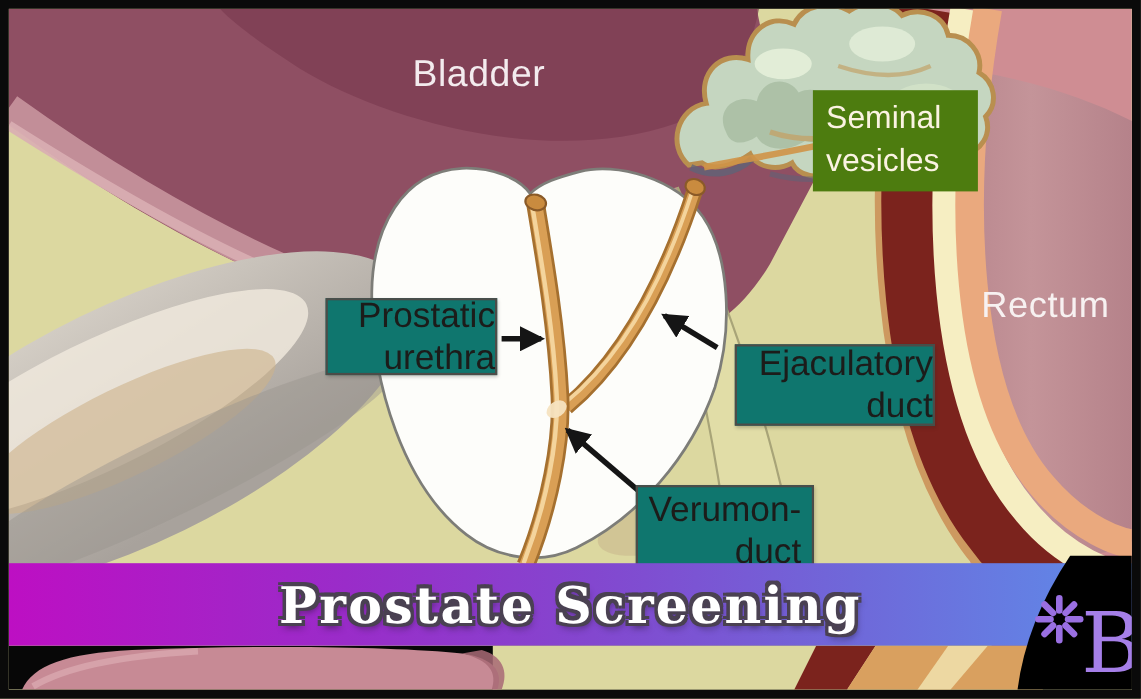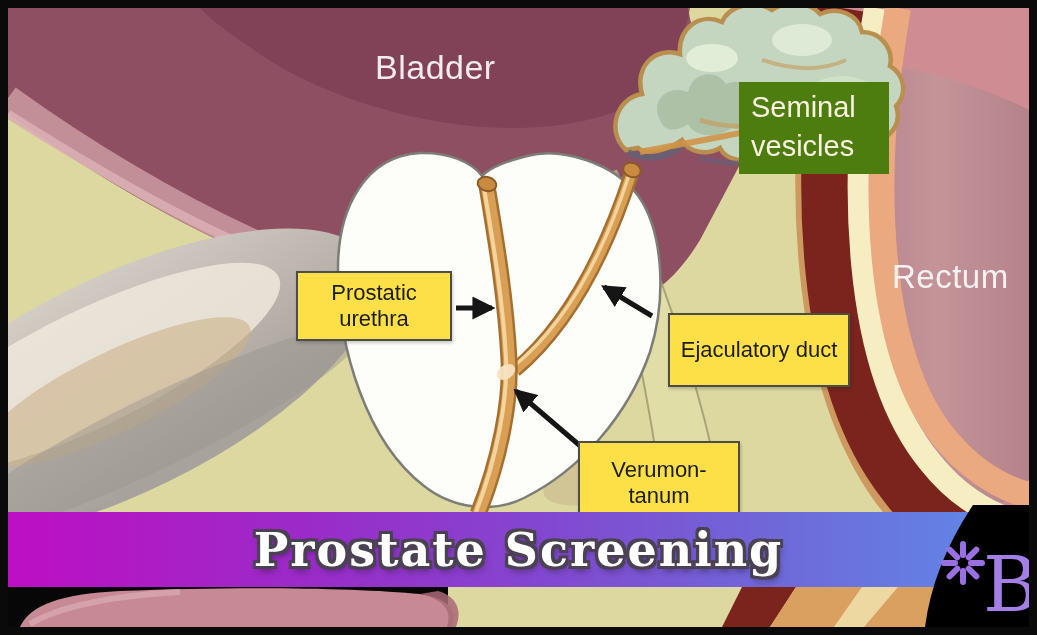--- a/index.html
+++ b/index.html
@@ -6,22 +6,22 @@
   .frame{position:relative;width:1037px;height:635px;background:#0a0a0a;overflow:hidden;
          font-family:"Liberation Sans",sans-serif;}
   .canvas{position:absolute;left:8px;top:8px;width:1021px;height:619px;overflow:hidden;background:#dcd8a0;}
   svg{display:block;}
   .illustration{position:absolute;left:0;top:0;z-index:1;}
 
   
   .plain-label{position:absolute;z-index:2;color:#f3ebee;font-weight:400;letter-spacing:.5px;}
   .lbl-bladder{left:367px;top:40px;font-size:34px;}
   .lbl-rectum{left:884px;top:250px;font-size:33px;color:#f7f1f1;}
-  .box-label{position:absolute;z-index:2;background:#fde047;border:2px solid #4c4c48;
-             color:#1c1c1a;font-size:22px;line-height:1.18;text-align:center;
+  .box-label{position:absolute;z-index:2;background:#0f766e;border:2px solid #4c4c48;
+             color:#1c1c1a;font-size:32px;line-height:1.18;text-align:right;
              display:flex;align-items:center;justify-content:center;
              box-shadow:1px 2px 3px rgba(40,40,30,.25);}
   .lbl-prosturethra{left:288px;top:263px;width:152px;height:66px;}
   .lbl-ejacduct{left:632px;top:305px;width:178px;height:70px;margin-left:28px;}
   .lbl-veru{left:570px;top:433px;width:158px;height:80px;}
   .sv-box{position:absolute;z-index:2;left:731px;top:74px;width:128px;
           background:#4d7c0f;color:#fbf3e2;font-size:29px;line-height:1.34;
           padding:6px 10px 8px 12px;}
 
   
@@ -135,21 +135,21 @@
 
     <div class="plain-label lbl-rectum">Rectum</div>
     <div class="plain-label lbl-bladder">Bladder</div>
     <div class="sv-box">Seminal vesicles</div>
 
     <div class="box-label lbl-prosturethra">Prostatic urethra</div>
     <div class="box-label lbl-ejacduct">Ejaculatory duct</div>
     <div class="box-label lbl-veru">
       <span>
         <span>Verumon-</span><br>
-        <span>tanum</span>
+        <span>duct</span>
       </span>
     </div>
 
     <div class="bottom-block">
       <div class="banner"></div>
 
       <svg class="strip" width="1021" height="40" viewBox="8 587 1021 40">
         <rect x="8" y="587" width="1021" height="40" fill="#070707"></rect>
         <rect x="448" y="587" width="500" height="40" fill="#dcd8a0"></rect>
         <path d="M 20,627 C 30,605 60,594 120,591 C 240,586 360,588 420,594 C 448,598 458,610 452,627 Z" fill="#c78a95"></path>

